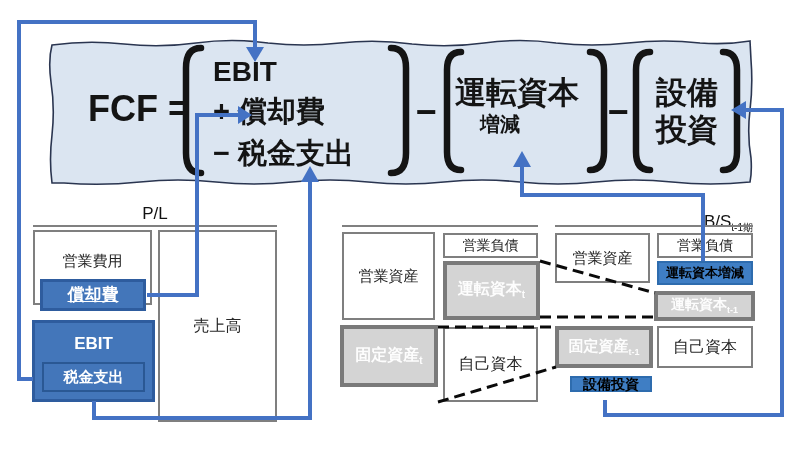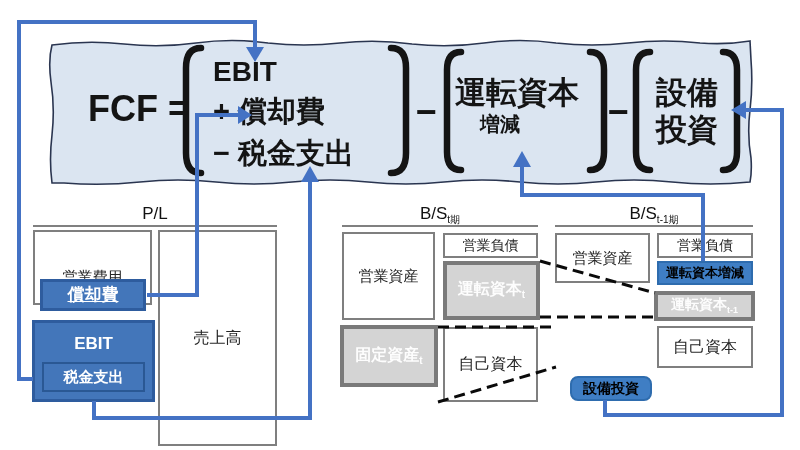--- a/index.html
+++ b/index.html
@@ -61,78 +61,78 @@
   <div class="f-text" style="left:408px;top:94px;width:36px;text-align:center;font-size:36px;">−</div>
   <div class="f-text" style="left:455px;top:77px;font-size:31px;">運転資本</div>
   <div class="f-text" style="left:452px;top:114px;font-size:20px;margin-left:28px;">増減</div>
   <div class="f-text" style="left:600px;top:94px;width:36px;text-align:center;font-size:36px;">−</div>
   <div class="f-text" style="left:656px;top:77px;font-size:31px;">設備</div>
   <div class="f-text" style="left:656px;top:114px;font-size:31px;">投資</div>
 
   <div class="section-title" style="left:33px;width:244px;top:204px;"><span>P/L</span></div>
   <div class="underline" style="left:33px;top:225px;width:244px;"></div>
 
-  <div class="box white-box lbl-top" style="left:33px;top:230px;width:119px;height:75px;padding-top:36px;">
+  <div class="box white-box lbl-top" style="left:33px;top:230px;width:119px;height:75px;padding-top:20px;">
     <span>営業費用</span>
   </div>
   <div class="box blue-box" style="left:40px;top:279px;width:106px;height:32px;font-size:17px;text-decoration:underline;">
     <span>償却費</span>
   </div>
   <div class="box blue-box lbl-top" style="left:32px;top:320px;width:123px;height:82px;padding-top:11px;font-size:17px;">
     <span>EBIT</span>
   </div>
   <div class="box" style="left:42px;top:362px;width:103px;height:30px;background:var(--accent-blue-fill);border:2.5px solid #2a5894;color:#fff;font-weight:bold;font-size:15px;z-index:1;">
     <span>税金支出</span>
   </div>
-  <div class="box white-box" style="left:158px;top:230px;width:119px;height:216px;font-size:16px;">
+  <div class="box white-box" style="left:158px;top:230px;width:119px;height:192px;font-size:16px;">
     <span>売上高</span>
   </div>
 
-  <div class="section-title" style="left:342px;width:196px;top:204px;">
-    <span>B/S</span><sub>t期</sub>
-  </div>
   <div class="underline" style="left:342px;top:225px;width:196px;"></div>
 
   <div class="box white-box" style="left:342px;top:232px;width:93px;height:88px;">
     <span>営業資産</span>
   </div>
   <div class="box white-box" style="left:443px;top:233px;width:95px;height:25px;font-size:14px;">
     <span>営業負債</span>
   </div>
   <div class="box gray-box" style="left:443px;top:261px;width:97px;height:59px;">
     <span><span>運転資本</span><sub class="t-sub">t</sub></span>
   </div>
   <div class="box gray-box" style="left:340px;top:325px;width:98px;height:62px;">
     <span><span>固定資産</span><sub class="t-sub">t</sub></span>
   </div>
   <div class="box white-box" style="left:443px;top:327px;width:95px;height:75px;font-size:16px;">
     <span>自己資本</span>
   </div>
 
-  <div class="section-title" style="left:555px;width:198px;top:204px;">
+  <div class="section-title" style="left:555px;width:198px;top:212px;text-align:right;">
     <span>B/S</span><sub>t-1期</sub>
   </div>
   <div class="underline" style="left:555px;top:225px;width:198px;"></div>
 
   <div class="box white-box" style="left:555px;top:233px;width:95px;height:50px;">
     <span>営業資産</span>
   </div>
   <div class="box white-box" style="left:657px;top:233px;width:96px;height:25px;font-size:14px;">
     <span>営業負債</span>
   </div>
   <div class="box bright-blue-box" style="left:657px;top:261px;width:96px;height:24px;">
     <span>運転資本増減</span>
   </div>
   <div class="box gray-box" style="left:654px;top:291px;width:101px;height:30px;font-size:14px;">
     <span><span>運転資本</span><sub class="t-sub" style="font-size:9px;">t-1</sub></span>
   </div>
   <div class="box white-box" style="left:657px;top:326px;width:96px;height:42px;font-size:16px;">
     <span>自己資本</span>
   </div>
-  <div class="box bright-blue-box" style="left:570px;top:376px;width:82px;height:25px;font-size:14px;border-radius:8px;">
+  <div class="box gray-box" style="left:555px;top:326px;width:98px;height:42px;font-size:15px;">
+    <span><span>固定資産</span><sub class="t-sub" style="font-size:9px;">t-1</sub></span>
+  </div>
+  <div class="box bright-blue-box" style="left:570px;top:376px;width:82px;height:16px;font-size:14px;">
     <span>設備投資</span>
   </div>
 
   <svg id="svg-top" viewBox="0 0 800 450">
     <g style="stroke:var(--connector-blue);stroke-width:4;fill:none;">
       <path d="M 33 379 L 19 379 L 19 22 L 255 22 L 255 50"></path>
       <path d="M 147 295 L 197 295 L 197 115 L 240 115"></path>
       <path d="M 94 401 L 94 418 L 310 418 L 310 181"></path>
       <path d="M 703 261 L 703 195 L 522 195 L 522 166"></path>
       <path d="M 605 400 L 605 415 L 782 415 L 782 110 L 745 110"></path>

